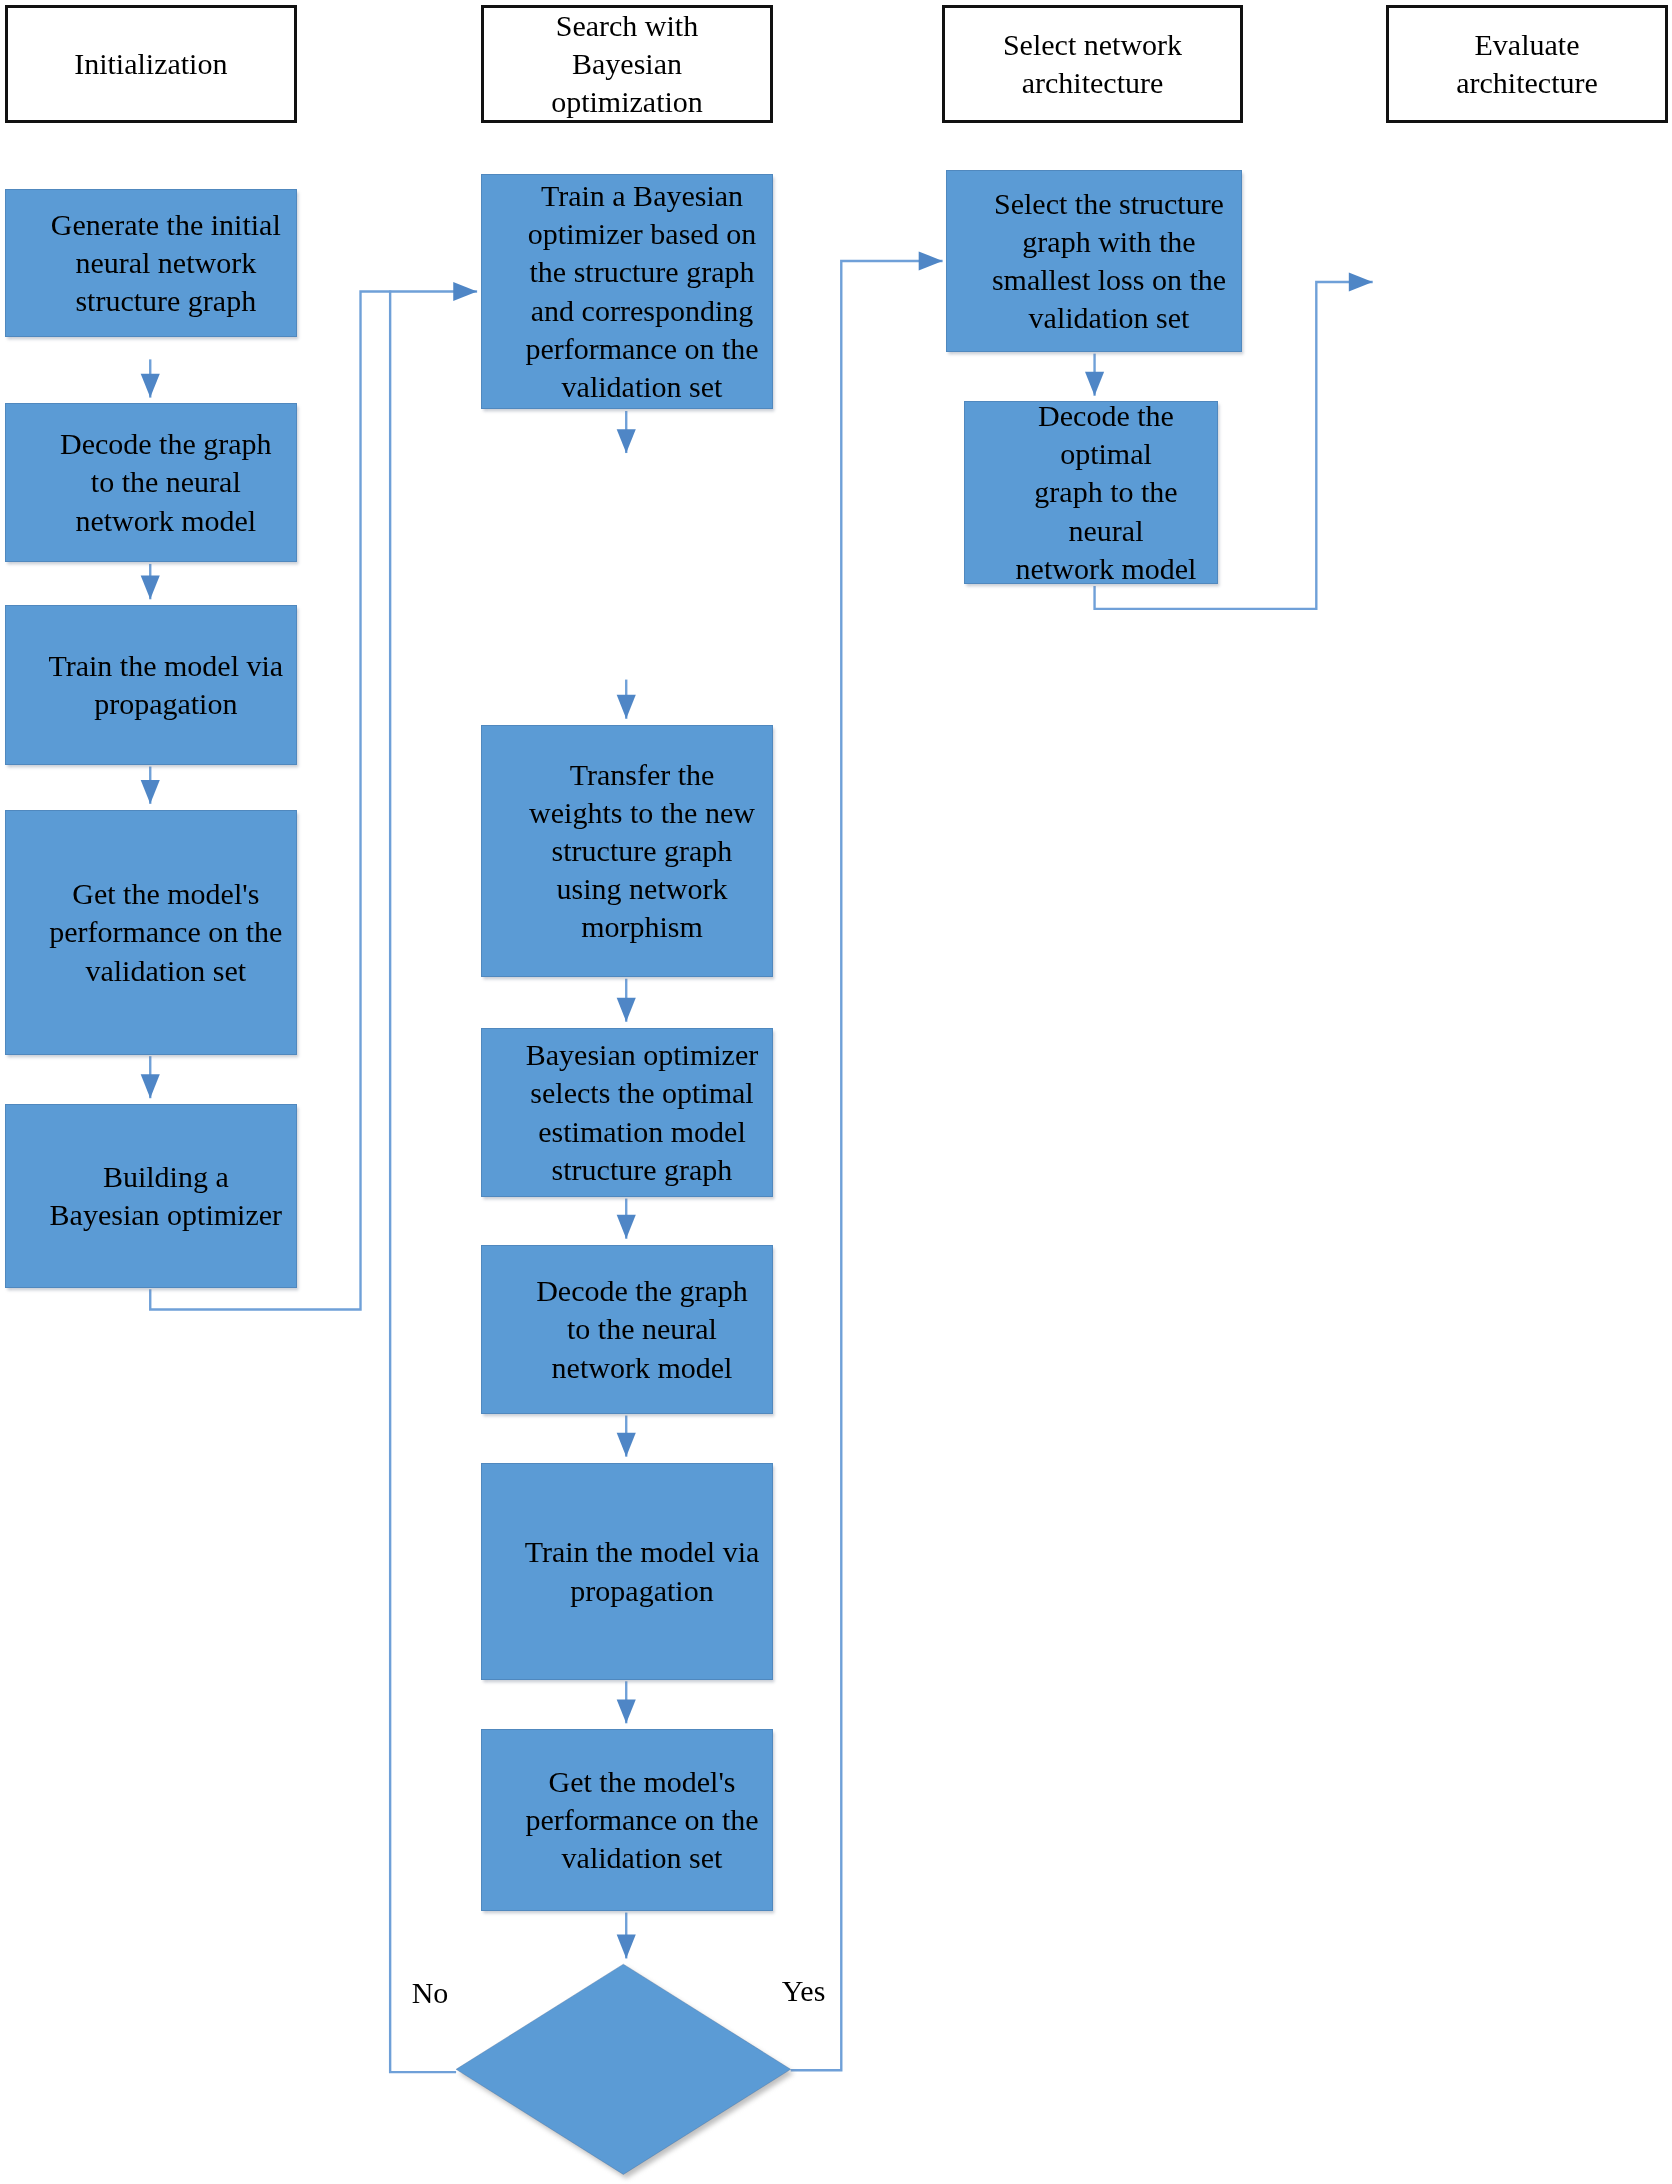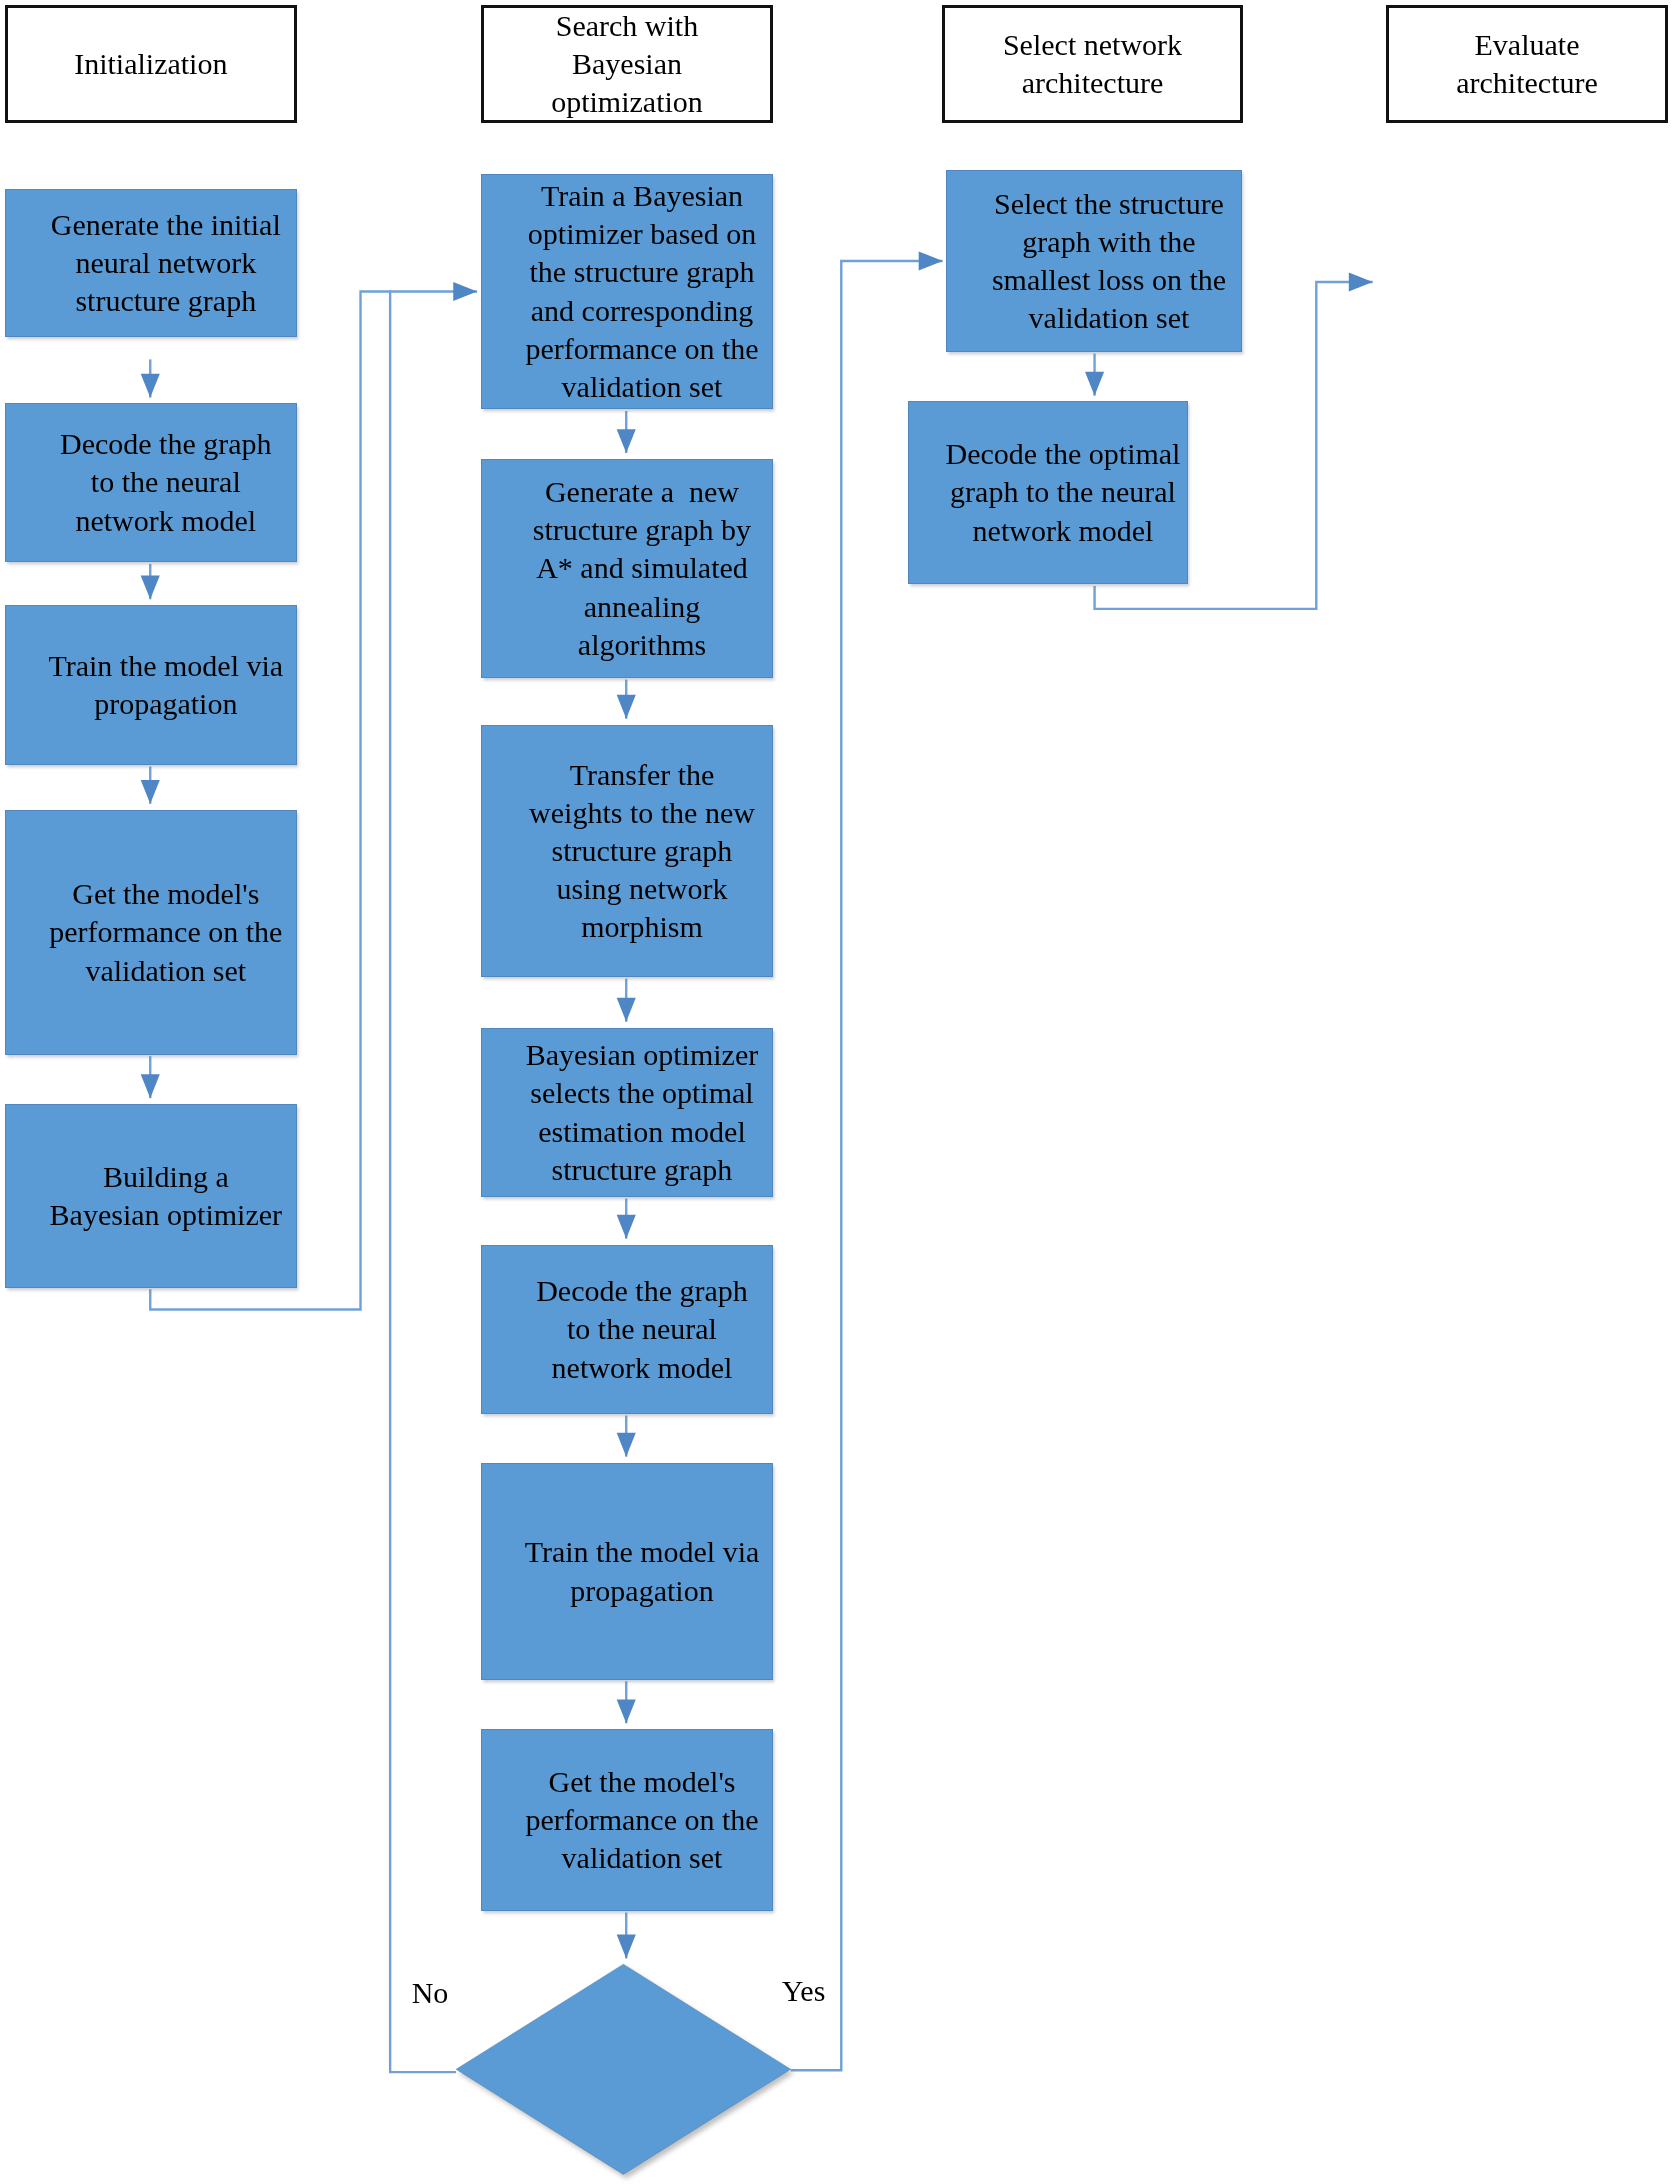--- a/index.html
+++ b/index.html
@@ -102,25 +102,20 @@
 validation set</div>
   <div class="node" style="left:4.8px;top:1104px;width:292px;height:184px">Building a
 Bayesian optimizer</div>
 
   <div class="node" style="left:481px;top:174px;width:292px;height:235px">Train a Bayesian
 optimizer based on
 the structure graph
 and corresponding
 performance on the
 validation set</div>
-  <div class="node" style="left:481px;top:459px;width:292px;height:219px">Generate a  new
-structure graph by
-A* and simulated
-annealing
-algorithms</div>
   <div class="node" style="left:481px;top:725px;width:292px;height:252px">Transfer the
 weights to the new
 structure graph
 using network
 morphism</div>
   <div class="node" style="left:481px;top:1028px;width:292px;height:169px">Bayesian optimizer
 selects the optimal
 estimation model
 structure graph</div>
   <div class="node" style="left:481px;top:1245px;width:292px;height:169px">Decode the graph
@@ -132,19 +127,19 @@
 performance on the
 validation set</div>
 
   <div class="lbl" style="left:394px;top:1969px;width:72px;height:48px">No</div>
   <div class="lbl" style="left:763px;top:1967px;width:81px;height:48px">Yes</div>
 
   <div class="node" style="left:946px;top:170px;width:296px;height:182px">Select the structure
 graph with the
 smallest loss on the
 validation set</div>
-  <div class="node" style="left:908px;top:401px;width:280px;height:183px">Decode the optimal
+  <div class="node" style="left:964px;top:401px;width:254px;height:183px">Decode the optimal
 graph to the neural
 network model</div>
 
 
 </div>
 
 
 </body></html>

